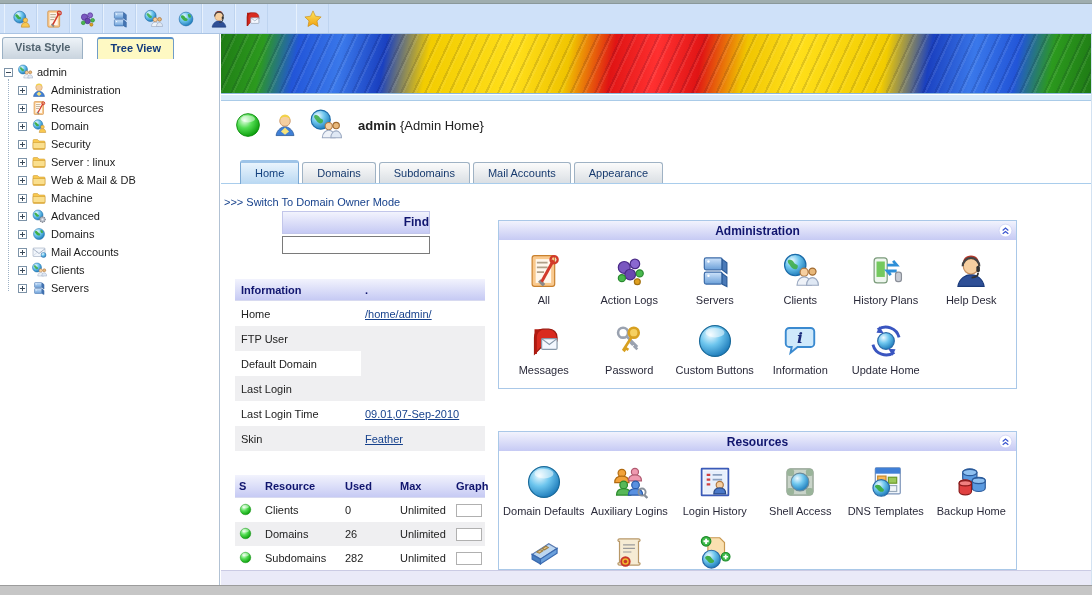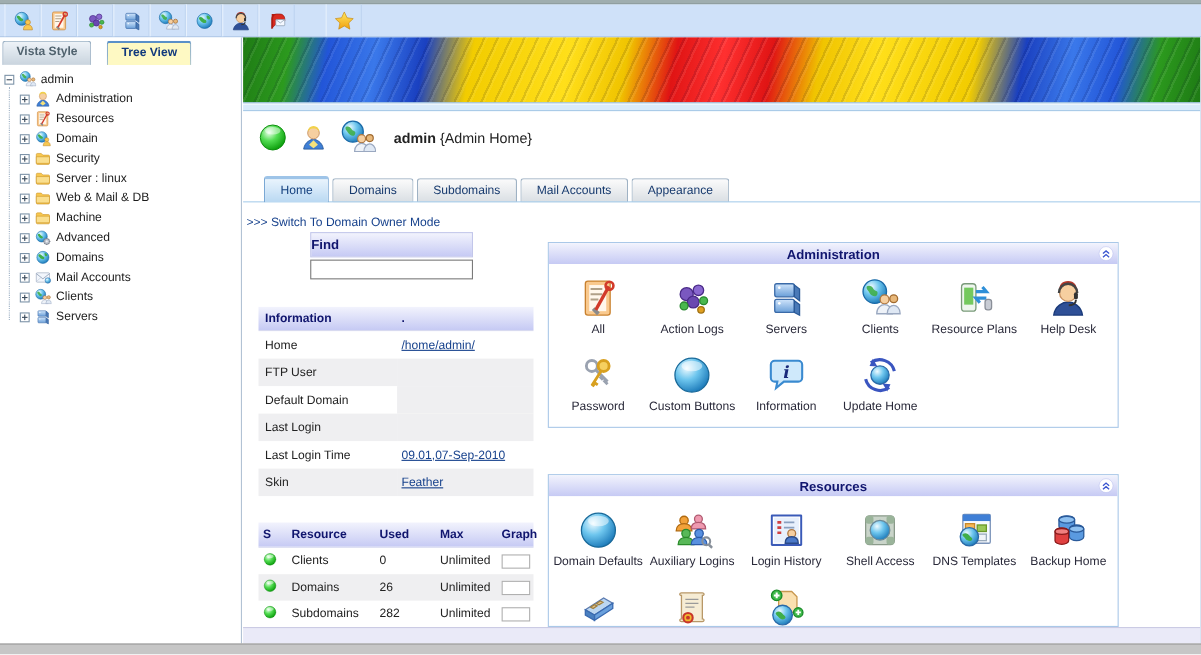--- a/index.html
+++ b/index.html
@@ -70,21 +70,21 @@
   .tab.active {
     background:linear-gradient(#e9f4fd,#b9d8f2); border-color:#7aa8d4;
     border-top:3px solid #9ec4e8; color:#13407e; z-index:2;
   }
   .tab-line { position:absolute; top:149px; left:1px; right:0; height:1px; background:#a9cdec; }
   .switch-link { position:absolute; top:162px; left:4px; color:#16418c; font-size:11px; text-decoration:none; }
   a.lnk { color:#16418c; text-decoration:underline; }
   
   .find { position:absolute; top:177px; left:62px; width:148px; }
   .find-head {
-    text-align:left; font-weight:bold; font-size:12px; color:#10156e;
+    text-align:right; font-weight:bold; font-size:12px; color:#10156e;
     background:linear-gradient(#f2f3fd,#c6caf4); border:1px solid #c2c6ea;
     padding:3px 0 4px;
   }
   .find input {
     width:100%; height:18px; margin-top:2px; border:1px solid #7a7a7a;
     font-size:11px; padding:1px 3px; font-family:inherit;
   }
   
   .tbl { position:absolute; font-size:11px; }
   .t-info { top:245px; left:15px; width:250px; }
@@ -555,32 +555,41 @@
               </svg></span>
             <div class="p-label">Clients</div>
           </div>
           <div class="p-item">
             <span class="ico" style="height: 38px; width: 38px;"><svg viewBox="0 0 32 32">
                 <rect x="6" y="5" width="11" height="21" rx="2.5" fill="#eef6ee" stroke="#7a9a7a"></rect>
                 <rect x="8" y="8" width="7" height="13" fill="#74c95e"></rect>
                 <path d="M17 11h8l-3-3.5M25 16h-8l3 3.5" fill="none" stroke="#2e8fd8" stroke-width="2.4"></path>
                 <rect x="24" y="17" width="5" height="8" rx="2" fill="#c8ccd4" stroke="#8a8f98"></rect>
               </svg></span>
-            <div class="p-label">Resource Plans</div>
+            <div class="p-label">History Plans</div>
           </div>
           <div class="p-item">
             <span class="ico" style="height: 38px; width: 38px;"><svg viewBox="0 0 32 32">
                 <path d="M5 29c1-7 7-10 11-10s10 3 11 10z" fill="#2e4f96" stroke="#1a3a7a"></path>
                 <circle cx="16" cy="12" r="6.5" fill="#f6cfa0" stroke="#c79060"></circle>
                 <path d="M9.5 11a6.5 6.5 0 0 1 13 1c1-6-2-9-6.5-9s-7.5 3-6.5 8z" fill="#b5372a"></path>
                 <path d="M9 12a7 7 0 0 1 14 0" fill="none" stroke="#444" stroke-width="1.8"></path>
                 <rect x="20.5" y="11.5" width="3" height="5.5" rx="1.5" fill="#333"></rect>
                 <path d="M22 17.5c0 3-3 4-5.5 4" fill="none" stroke="#333" stroke-width="1.5"></path>
               </svg></span>
             <div class="p-label">Help Desk</div>
+          </div>
+          <div class="p-item">
+            <span class="ico" style="height: 38px; width: 38px;"><svg viewBox="0 0 32 32">
+                <path d="M8 27V13c0-4 3-7 7-7h5c4 0 7 3 7 7v3l-9 1z" fill="#d92b20" stroke="#9a1a10"></path>
+                <path d="M8 6h9c-4 0-7 3-7 7v14H8z" fill="#b01a10"></path>
+                <rect x="14" y="14" width="13" height="9" rx="1" fill="#f4f8ff" stroke="#8899aa"></rect>
+                <path d="M14 14l6.5 5 6.5-5" fill="none" stroke="#8899aa"></path>
+              </svg></span>
+            <div class="p-label">Messages</div>
           </div>
           <div class="p-item">
             <span class="ico" style="height: 38px; width: 38px;"><svg viewBox="0 0 32 32">
                 <g stroke="#9aa2b0" fill="none" stroke-width="2.2">
                   <circle cx="11" cy="9" r="4.2"></circle>
                   <path d="M14 12l9 9m-3-1l3 3m-6-6l2.5 2.5"></path>
                 </g>
                 <g stroke="#d8a020" fill="none" stroke-width="2.2">
                   <circle cx="20" cy="9" r="4.2" fill="#f6d060"></circle>
                   <path d="M18 13l-7 11m1.5-2.5l3 2m-4.5-.5l2 1.5"></path>

